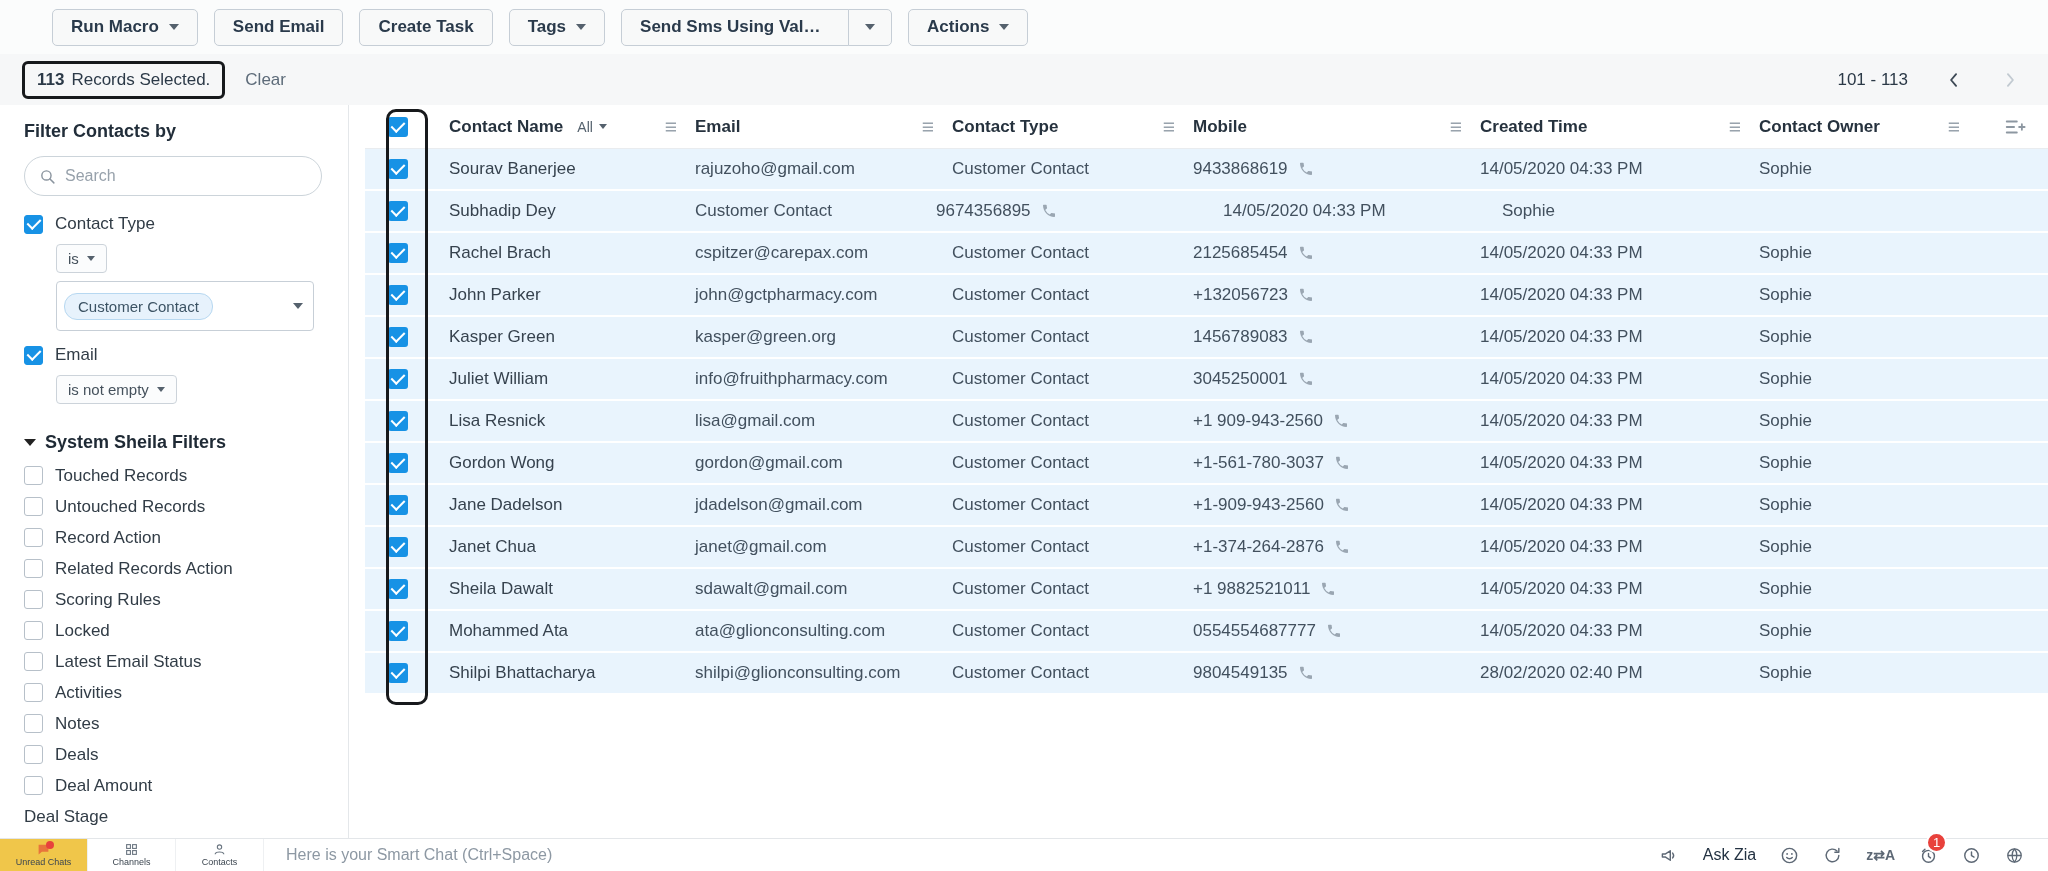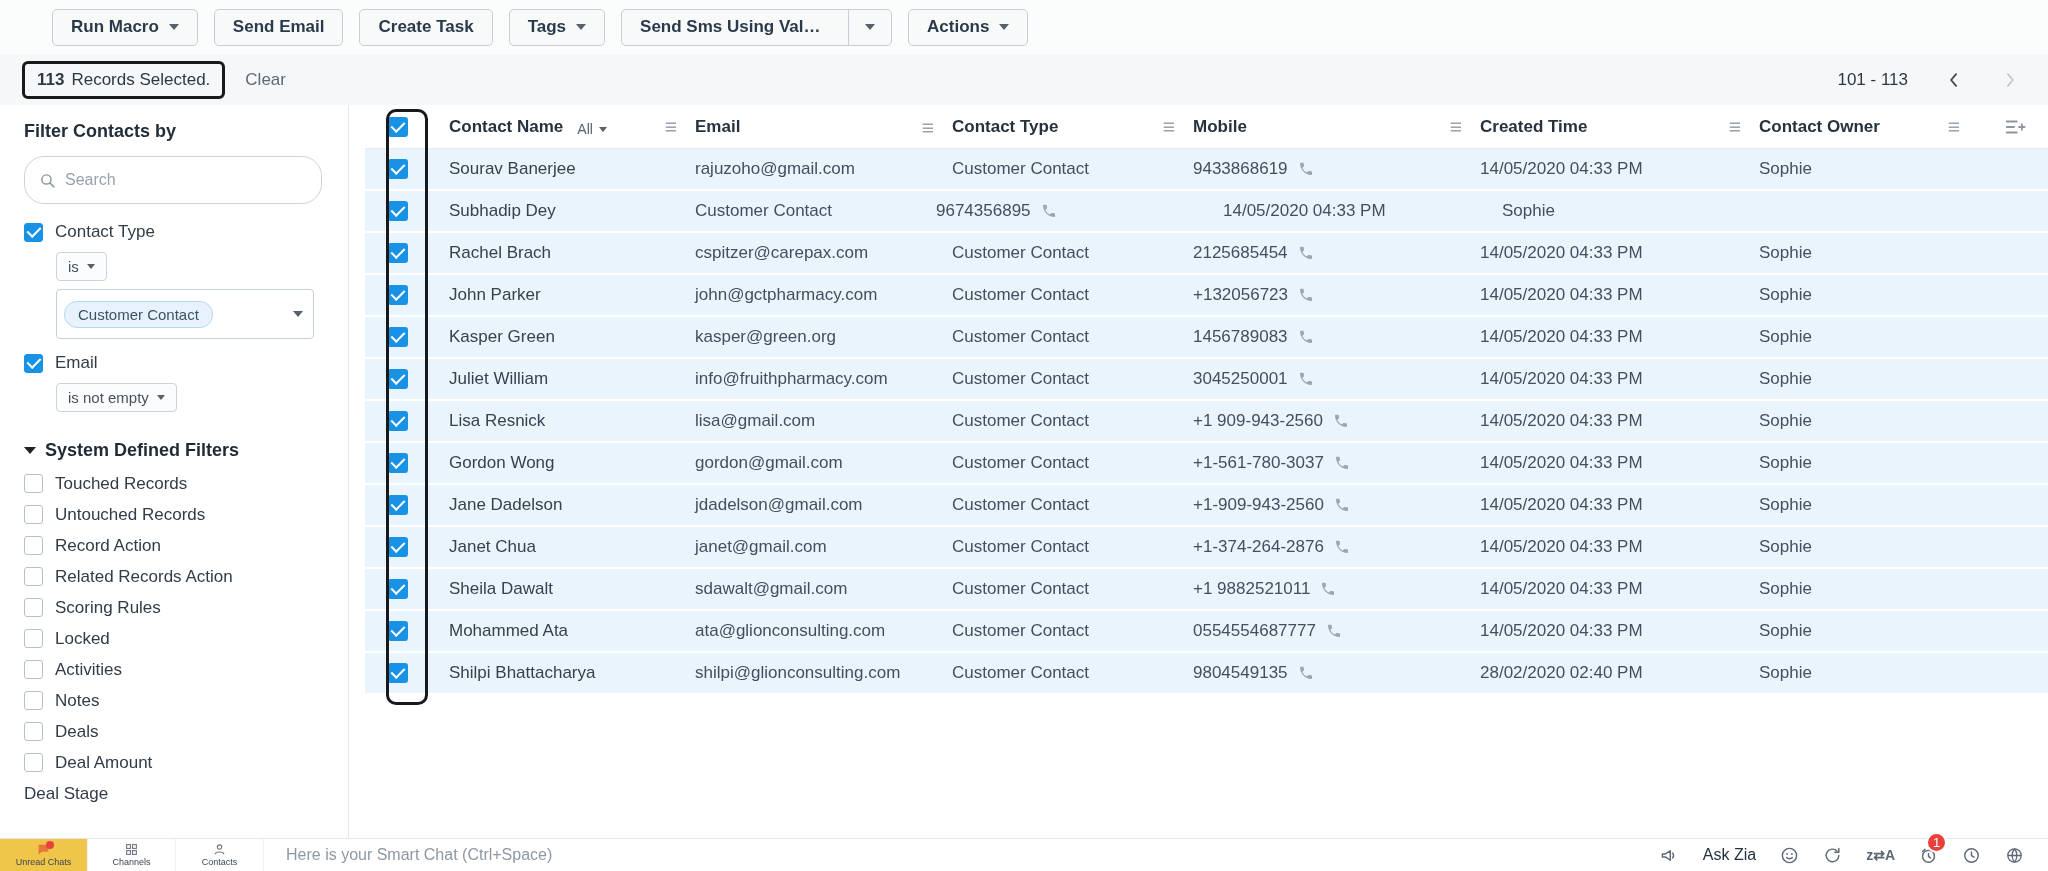--- a/index.html
+++ b/index.html
@@ -28,21 +28,21 @@
   .pagination { margin-left:auto; display:flex; align-items:flex-start; gap:36px; }
   .range { font-size:17px; color:#2b3947; }
   .chev svg { display:block; }
 
   
   .body { flex:1; display:flex; background:#fff; overflow:hidden; }
 
   
   .sidebar { width:349px; flex:none; border-right:1px solid #e4e7ea; padding:16px 26px 0 24px; overflow:hidden; }
   .sidebar-title { font-size:18px; font-weight:bold; color:#222e3a; margin-bottom:14px; }
-  .search-box { height:48px; border:1px solid #ccd4da; border-radius:20px; display:flex; align-items:center; gap:9px; padding:0 14px; margin-bottom:16px; background:#fff; }
+  .search-box { height:40px; border:1px solid #ccd4da; border-radius:20px; display:flex; align-items:center; gap:9px; padding:0 14px; margin-bottom:16px; background:#fff; }
   .search-box input { border:none; outline:none; flex:1; font-family:inherit; font-size:16px; color:#333; background:transparent; }
   .search-box input::placeholder { color:#97a1ab; }
   .filter-row { display:flex; align-items:center; gap:12px; font-size:17px; color:#313c46; height:24px; margin-bottom:8px; }
   .op-chip { display:inline-flex; align-items:center; gap:8px; border:1px solid #ccd3da; border-radius:4px; background:#fbfcfd;
              padding:4px 11px; font-size:15px; color:#45515c; margin:0 0 8px 32px; height:29px; }
   .multiselect { margin:0 0 12px 32px; width:258px; min-height:50px; border:1px solid #c7cfd7; border-radius:4px; background:#fff;
                  position:relative; padding:7px 30px 7px 7px; display:flex; align-items:center; }
   .tag-chip { background:#e7f2fc; border:1px solid #b7d8f1; border-radius:13px; padding:4px 13px; font-size:15px; color:#3c5364; white-space:nowrap; }
   .ms-caret { position:absolute; right:10px; top:21px; }
   .section-head { display:flex; align-items:center; gap:9px; font-size:18px; font-weight:bold; color:#1f2a35; margin:18px 0 6px; height:24px; }
@@ -52,21 +52,21 @@
   
   .cbx { width:20px; height:20px; border-radius:3px; border:2px solid #b7c0c9; background:#fff; display:inline-flex;
          align-items:center; justify-content:center; flex:none; }
   .cbx.sm { width:19px; height:19px; border-width:1.5px; }
   .cbx.checked { background:var(--accent-blue,#1792e5); border-color:var(--accent-blue,#1792e5); }
   .cbx.checked::after { content:""; width:6px; height:11px; border:solid #fff; border-width:0 2.5px 2.5px 0; transform:rotate(45deg); margin-top:-3px; }
 
   
   .main { flex:1; padding-left:16px; position:relative; overflow:hidden; }
   .thead { display:flex; align-items:center; height:44px; border-bottom:1px solid #e9ecef; background:#fff; }
-  .th { display:flex; align-items:flex-end; font-size:17px; font-weight:600; color:#26323e; padding-right:18px; }
+  .th { display:flex; align-items:center; font-size:17px; font-weight:600; color:#26323e; padding-right:18px; }
   .th-label { white-space:nowrap; }
   .menu-ic { margin-left:auto; font-size:21px; color:#99a3ad; line-height:1; font-weight:normal; }
   .all-dd { display:inline-flex; align-items:center; gap:6px; margin-left:14px; font-size:14px; font-weight:normal; color:#55626e; }
   .all-dd .caret { border-left-width:4px; border-right-width:4px; border-top-width:5px; }
 
   .c-check  { width:84px;  display:flex; justify-content:center; align-items:center; flex:none; }
   .c-name   { width:246px; flex:none; }
   .c-email  { width:257px; flex:none; word-break:break-all; line-height:22px; }
   .c-type   { width:241px; flex:none; }
   .c-mobile { width:287px; flex:none; display:flex; align-items:center; gap:10px; }
@@ -185,21 +185,21 @@
         <span class="cbx sm checked" data-interactable="true"></span>
         <span data-interactable="false">Email</span>
       </div>
       <div class="op-chip" data-interactable="true">
         <span data-interactable="false">is not empty</span>
         <span class="caret small" data-interactable="false"></span>
       </div>
 
       <div class="section-head" data-interactable="true">
         <span class="tri" data-interactable="false"></span>
-        <span data-interactable="false">System Defined Filters</span>
+        <span data-interactable="false">System Sheila Filters</span>
       </div>
       <div data-interactable="false">
   <div class="filter-item" data-interactable="true">
     <span class="cbx sm" data-interactable="true"></span>
     <span data-interactable="false">Touched Records</span>
   </div>
 
   <div class="filter-item" data-interactable="true">
     <span class="cbx sm" data-interactable="true"></span>
     <span data-interactable="false">Untouched Records</span>
@@ -219,20 +219,24 @@
     <span class="cbx sm" data-interactable="true"></span>
     <span data-interactable="false">Scoring Rules</span>
   </div>
 
   <div class="filter-item" data-interactable="true">
     <span class="cbx sm" data-interactable="true"></span>
     <span data-interactable="false">Locked</span>
   </div>
 
 
+  <div class="filter-item" data-interactable="true">
+    <span class="cbx sm" data-interactable="true"></span>
+    <span data-interactable="false">Latest Email Status</span>
+  </div>
 
   <div class="filter-item" data-interactable="true">
     <span class="cbx sm" data-interactable="true"></span>
     <span data-interactable="false">Activities</span>
   </div>
 
   <div class="filter-item" data-interactable="true">
     <span class="cbx sm" data-interactable="true"></span>
     <span data-interactable="false">Notes</span>
   </div>

